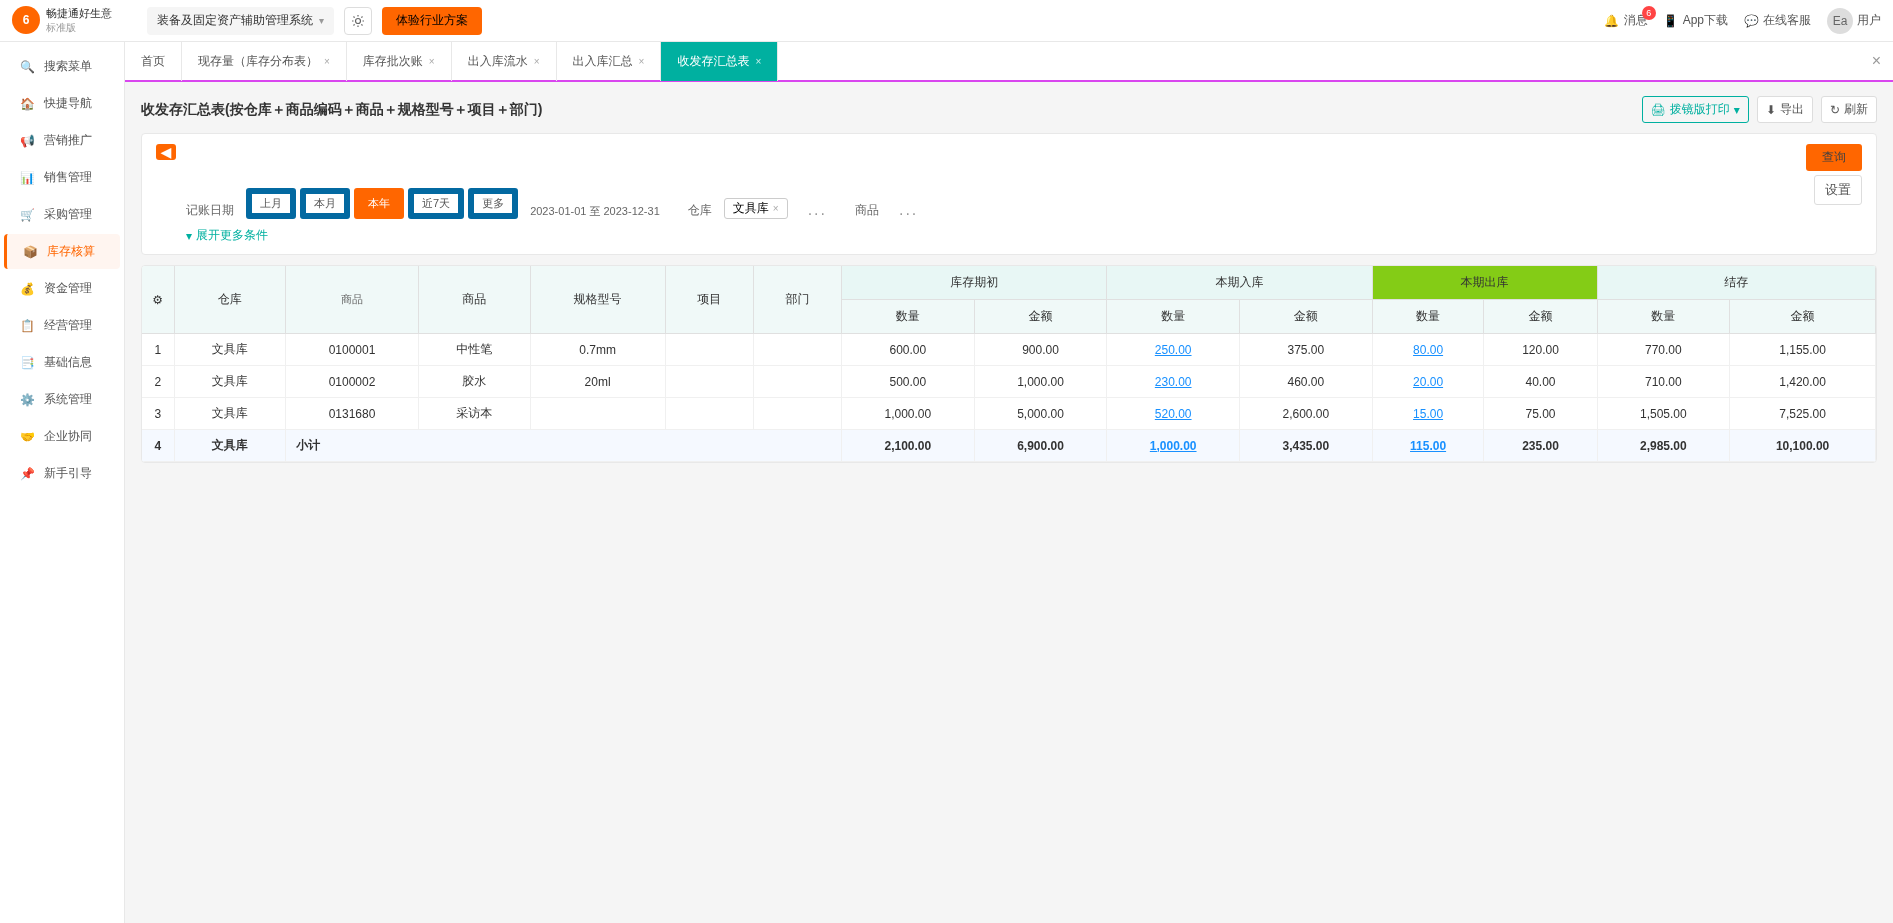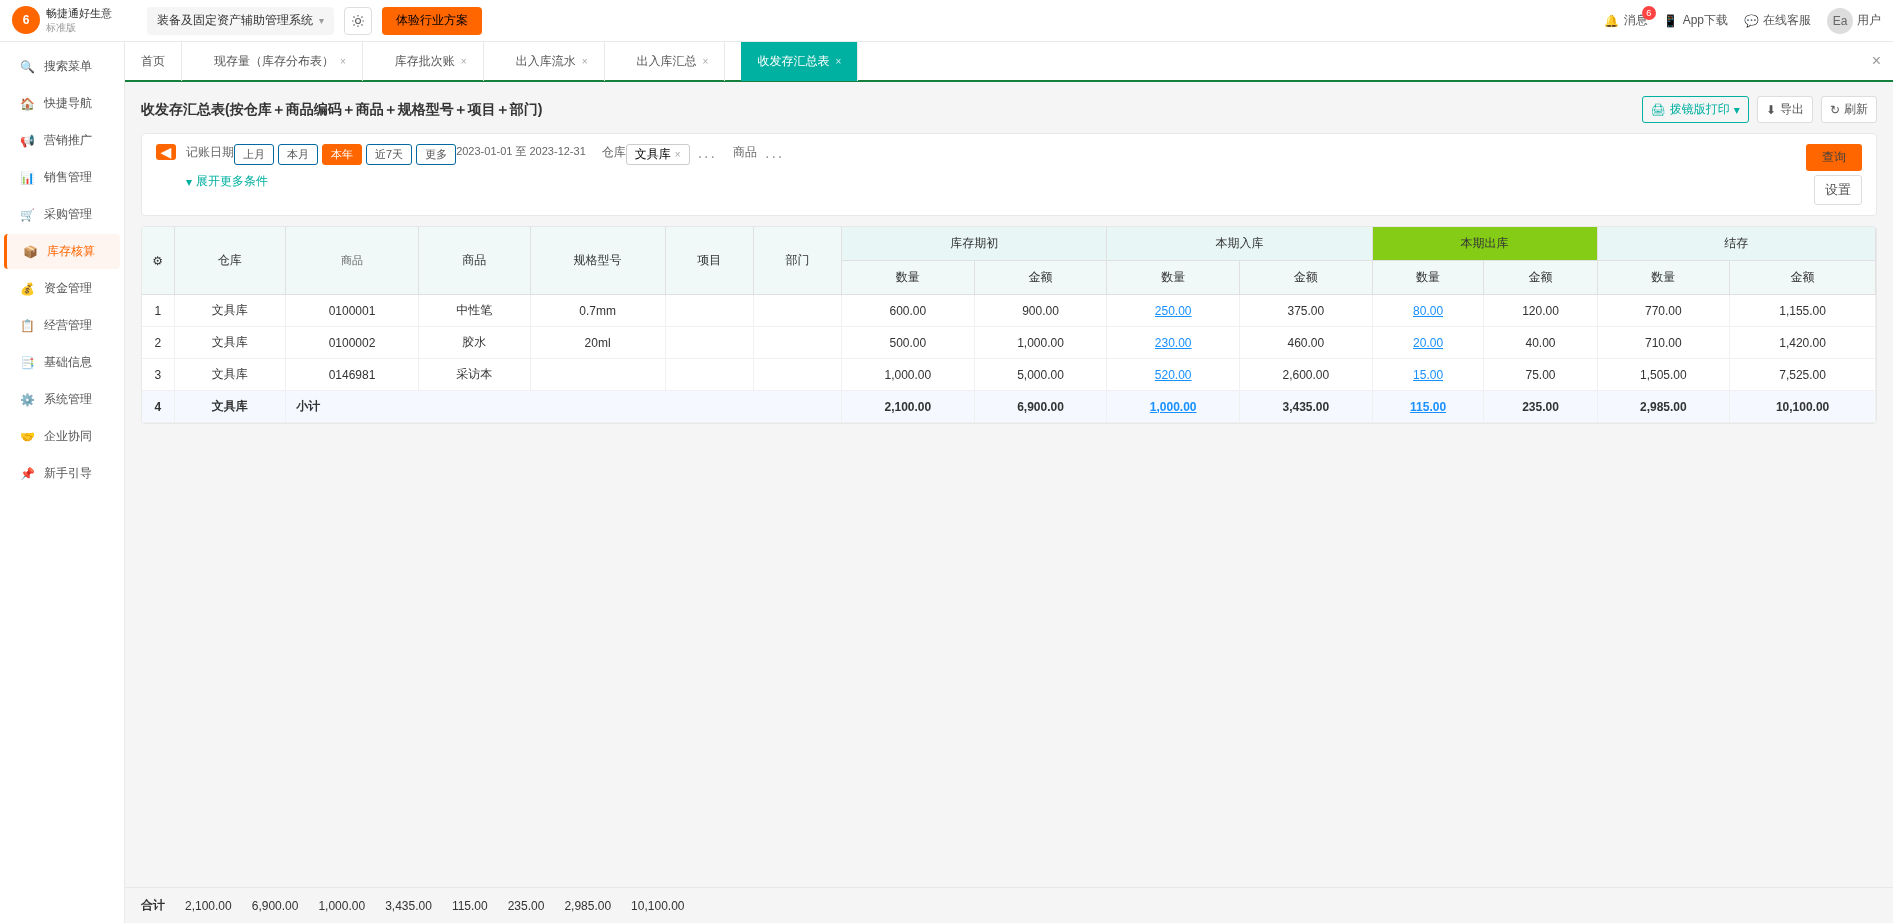--- a/index.html
+++ b/index.html
@@ -27,40 +27,40 @@
     
     .sidebar { width: 125px; background: #fff; border-right: 1px solid #e8e8e8; display: flex; flex-direction: column; padding-top: 6px; }
     .sidebar-item { display: flex; align-items: center; gap: 8px; padding: 9px 16px; cursor: pointer; color: #555; font-size: 12px; border-radius: 4px; margin: 1px 4px; }
     .sidebar-item.active { background: #fff5f0; color: #ff6600; border-left: 3px solid #ff6600; }
     .sidebar-icon { width: 16px; height: 16px; display: flex; align-items: center; justify-content: center; }
 
     
     .content-area { flex: 1; display: flex; flex-direction: column; overflow: hidden; }
 
     
-    .tab-bar { display: flex; align-items: center; background: #fff; border-bottom: 2px solid #15803d; height: 40px; padding-left: 0; gap: 16px; }
+    .tab-bar { display: flex; align-items: center; background: #fff; border-bottom: 2px solid #d946ef; height: 40px; padding-left: 0; }
     .tab-item { display: flex; align-items: center; gap: 6px; padding: 0 16px; height: 40px; cursor: pointer; font-size: 12px; color: #555; border-right: 1px solid #e8e8e8; white-space: nowrap; }
     .tab-item.active { background: #00b0a0; color: #fff; justify-content: flex-end; }
     .tab-close { color: #aaa; font-size: 10px; cursor: pointer; }
     .tab-item.active .tab-close { color: rgba(255,255,255,0.8); }
     .tab-bar-close { margin-left: auto; padding: 0 12px; cursor: pointer; color: #999; font-size: 16px; }
 
     
     .page-content { flex: 1; padding: 14px 16px; overflow-y: auto; background: #f5f5f5; }
 
     
     .page-title-bar { display: flex; align-items: center; justify-content: space-between; margin-bottom: 10px; gap: 32px; }
     .page-title { font-size: 14px; color: #333; font-weight: bold; }
     .page-actions { display: flex; align-items: center; gap: 8px; }
     .page-action-btn { display: flex; align-items: center; gap: 4px; color: #00b0a0; cursor: pointer; font-size: 12px; padding: 4px 8px; border: 1px solid #00b0a0; border-radius: 3px; }
     .page-action-btn-plain { display: flex; align-items: center; gap: 4px; color: #555; cursor: pointer; font-size: 12px; padding: 4px 8px; border: 1px solid #ddd; border-radius: 3px; background: #fff; }
-    .filter-row { display: flex; align-items: flex-start; flex-wrap: wrap; }
+    .filter-row { display: flex; align-items: flex-end; gap: 12px; flex-wrap: wrap; margin-top: 44px; }
     .filter-label { color: #666; font-size: 12px; white-space: nowrap; }
     .filter-date-btns { display: flex; align-items: center; gap: 4px; }
-    .date-btn { padding: 2px 8px; border: 1px solid #0369a1; border-radius: 3px; cursor: pointer; color: #555; font-size: 11px; background: #fff; }
+    .date-btn { padding: 2px 8px; border: 6px solid #0369a1; border-radius: 3px; cursor: pointer; color: #555; font-size: 11px; background: #fff; }
     .date-btn.active { background: #ff6600; color: #fff; border-color: #ff6600; }
     .date-range-text { color: #666; font-size: 11px; }
     .filter-tag-close { color: #aaa; cursor: pointer; font-size: 10px; }
     .filter-dots { color: #999; cursor: pointer; padding: 0 8px; font-size: 16px; letter-spacing: 2px; }
     .expand-btn { display: flex; align-items: center; gap: 4px; color: #00b0a0; cursor: pointer; font-size: 12px; margin-top: 6px; }
 
     
     .data-table-wrapper { background: #fff; border-radius: 4px; border: 1px solid #e8e8e8; overflow: hidden; }
     .data-table { width: 100%; border-collapse: collapse; }
     .data-table th { background: #f0f9f8; color: #333; padding: 8px 10px; text-align: center; border-bottom: 1px solid #e0e0e0; border-right: 1px solid #e0e0e0; font-weight: normal; font-size: 12px; white-space: nowrap; }
@@ -340,21 +340,21 @@
               <td>460.00</td>
               <td class="link-cell">20.00</td>
               <td>40.00</td>
               <td>710.00</td>
               <td>1,420.00</td>
             </tr>
 
             <tr>
               <td>3</td>
               <td>文具库</td>
-              <td>0146981</td>
+              <td>0131680</td>
               <td>采访本</td>
               <td></td>
               <td></td>
               <td></td>
               <td>1,000.00</td>
               <td>5,000.00</td>
               <td class="link-cell">520.00</td>
               <td>2,600.00</td>
               <td class="link-cell">15.00</td>
               <td>75.00</td>
@@ -374,28 +374,15 @@
               <td>235.00</td>
               <td>2,985.00</td>
               <td>10,100.00</td>
             </tr>
           </tbody>
         </table>
       </div>
 
     </div>
 
-    <div class="bottom-total-bar">
-      <span class="bottom-total-label">合计</span>
-      <div class="bottom-total-values">
-        <span class="bottom-total-item">2,100.00</span>
-        <span class="bottom-total-item">6,900.00</span>
-        <span class="bottom-total-item">1,000.00</span>
-        <span class="bottom-total-item">3,435.00</span>
-        <span class="bottom-total-item">115.00</span>
-        <span class="bottom-total-item">235.00</span>
-        <span class="bottom-total-item">2,985.00</span>
-        <span class="bottom-total-item">10,100.00</span>
-      </div>
-    </div>
 
   </div>
 </div>
 
 </body></html>

